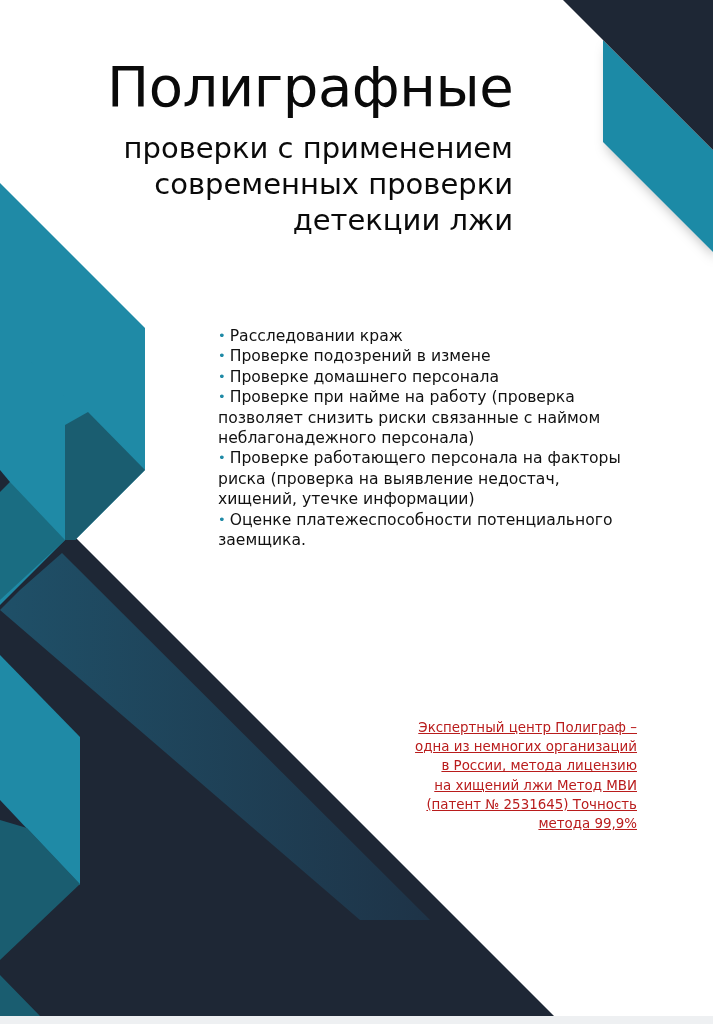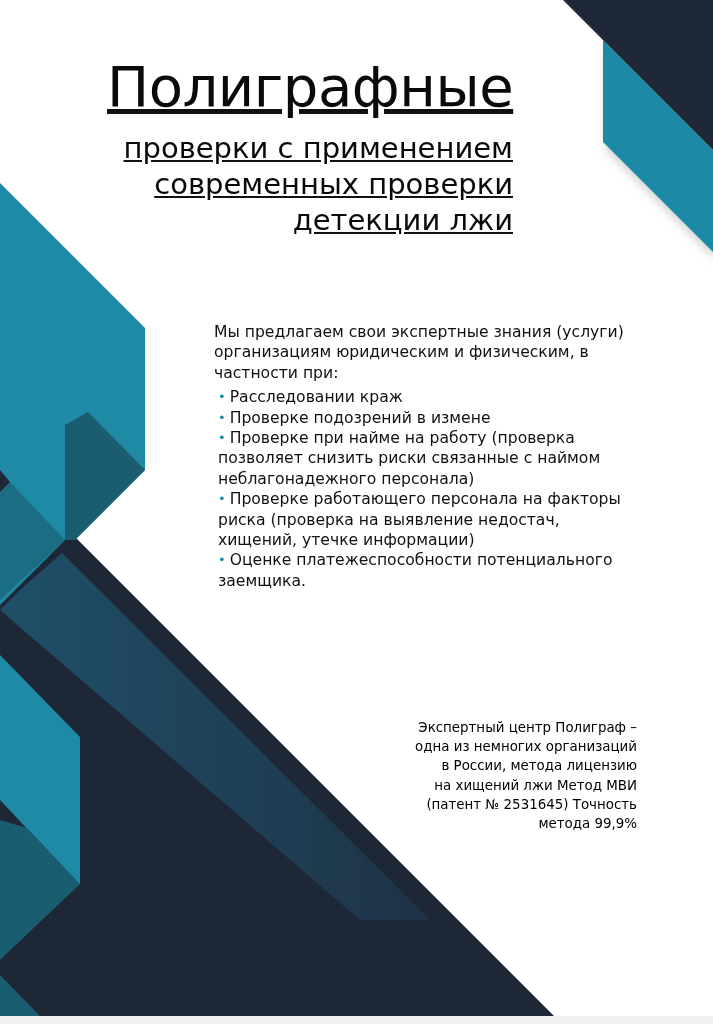--- a/index.html
+++ b/index.html
@@ -4,42 +4,42 @@
 <style>
   html, body { margin: 0; padding: 0; }
   body {
     width: 713px; height: 1024px; position: relative; overflow: hidden;
     background: #ffffff;
     font-family: "DejaVu Sans", sans-serif;
     color: #111;
   }
   svg.bg { position: absolute; left: 0; top: 0; width: 713px; height: 1024px; }
   .title-block {
-    position: absolute; right: 200px; top: 56px; text-align: right; text-decoration: underline;
+    position: absolute; right: 200px; top: 56px; text-align: right;
   }
   .title-main {
     font-size: 55px; font-weight: normal; line-height: 62px;
     letter-spacing: -0.5px; color: #0a0a0a;
     transform: scaleX(1.02); transform-origin: right;
   }
   .title-sub {
     font-size: 29px; line-height: 36px; color: #0a0a0a; margin-top: 12px;
   }
   .title-sub div { white-space: nowrap; }
   .body-block {
     position: absolute; left: 214px; top: 322px; width: 440px;
     font-size: 15.6px; line-height: 20.4px; color: #111;
   }
   .body-block .intro { white-space: pre-line; }
   .body-block ul { list-style: none; margin: 4px; padding: 0; }
   .body-block li { white-space: pre-line; }
   .bullet { color: #1f8aa6; font-size: 13px; margin-right: 4px; vertical-align: 1px; }
   .footer-block {
     position: absolute; right: 76px; top: 718px; text-align: right;
-    font-size: 13.4px; line-height: 19.2px; color: #000000;
+    font-size: 13.4px; line-height: 19.2px; color: #b91c1c; text-decoration: underline;
   }
   .footer-block div { white-space: nowrap; }
   .bottom-strip { position: absolute; left: 0; top: 1016px; width: 713px; height: 8px; background: #eef0f2; }
 </style>
 </head>
 <body>
 
 <svg class="bg" viewBox="0 0 713 1024" xmlns="http://www.w3.org/2000/svg">
   <defs>
     <linearGradient id="midGrad" x1="0" y1="0" x2="1" y2="0">
@@ -83,26 +83,24 @@
 <div class="title-block">
   <div class="title-main">Полиграфные</div>
   <div class="title-sub">
     <div>проверки с применением</div>
     <div>современных проверки</div>
     <div>детекции лжи</div>
   </div>
 </div>
 
 <div class="body-block">
-  <div class="intro">Мы предлагаем свои экспертные знания (услуги)
-организациям юридическим и физическим, в
-частности при:</div>
   <ul>
     <li><span class="bullet">•</span><span>Расследовании краж</span></li>
     <li><span class="bullet">•</span><span>Проверке подозрений в измене</span></li>
+    <li><span class="bullet">•</span><span>Проверке домашнего персонала</span></li>
     <li><span class="bullet">•</span><span>Проверке при найме на работу (проверка
 позволяет снизить риски связанные с наймом
 неблагонадежного персонала)</span></li>
     <li><span class="bullet">•</span><span>Проверке работающего персонала на факторы
 риска (проверка на выявление недостач,
 хищений, утечке информации)</span></li>
     <li><span class="bullet">•</span><span>Оценке платежеспособности потенциального
 заемщика.</span></li>
   </ul>
 </div>

